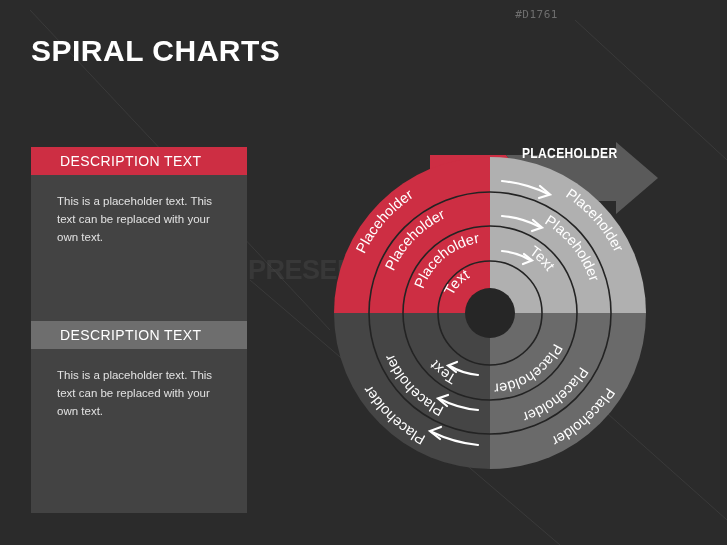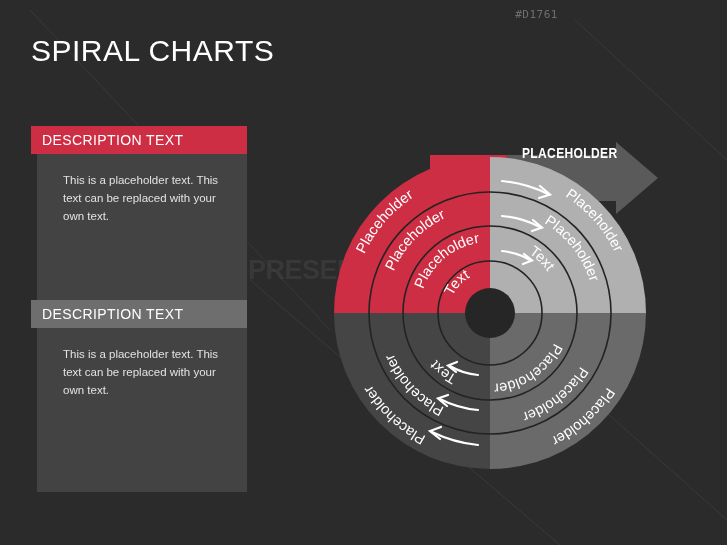--- a/index.html
+++ b/index.html
@@ -17,39 +17,39 @@
 
   
   .doc-id{
     position:absolute;top:8px;right:18px;
     font-family:"DejaVu Sans Mono","Liberation Mono",monospace;
     font-size:11px;color:#6e6e6e;letter-spacing:.5px;
   }
   .title{
     position:absolute;left:31px;top:34px;
     font-size:30px;color:#ffffff;letter-spacing:.5px;
-    font-weight:400;
+    font-weight:700;
   }
   .subtitle{
     position:absolute;left:31px;top:78px;
     font-size:17px;color:#8c8c8c;font-weight:400;
   }
 
   
   .card{position:absolute;width:216px;}
   .card .card-head{
     height:28px;line-height:28px;
-    padding-left:11px;
-    font-size:14px;color:#ffffff;letter-spacing:.4px;
+    padding-left:29px;
+    font-size:14px;color:#ffffff;letter-spacing:.4px;margin-top:21px;
   }
   .card .card-body{
     background:#434343;
     min-height:120px;
     padding:18px 22px 22px 26px;
-    font-size:11.5px;line-height:1.55;color:#e2e2e2;margin-left:6px;
+    font-size:11.5px;line-height:1.55;color:#e2e2e2;
   }
   #card-1{left:31px;top:126px;}
   #card-1 .card-head{background:#cd2e43;}
   #card-1 .card-body{height:119px;}
   #card-2{left:31px;top:300px;}
   #card-2 .card-head{background:#6e6e6e;}
   #card-2 .card-body{height:124px;}
 
   
   .watermark{

